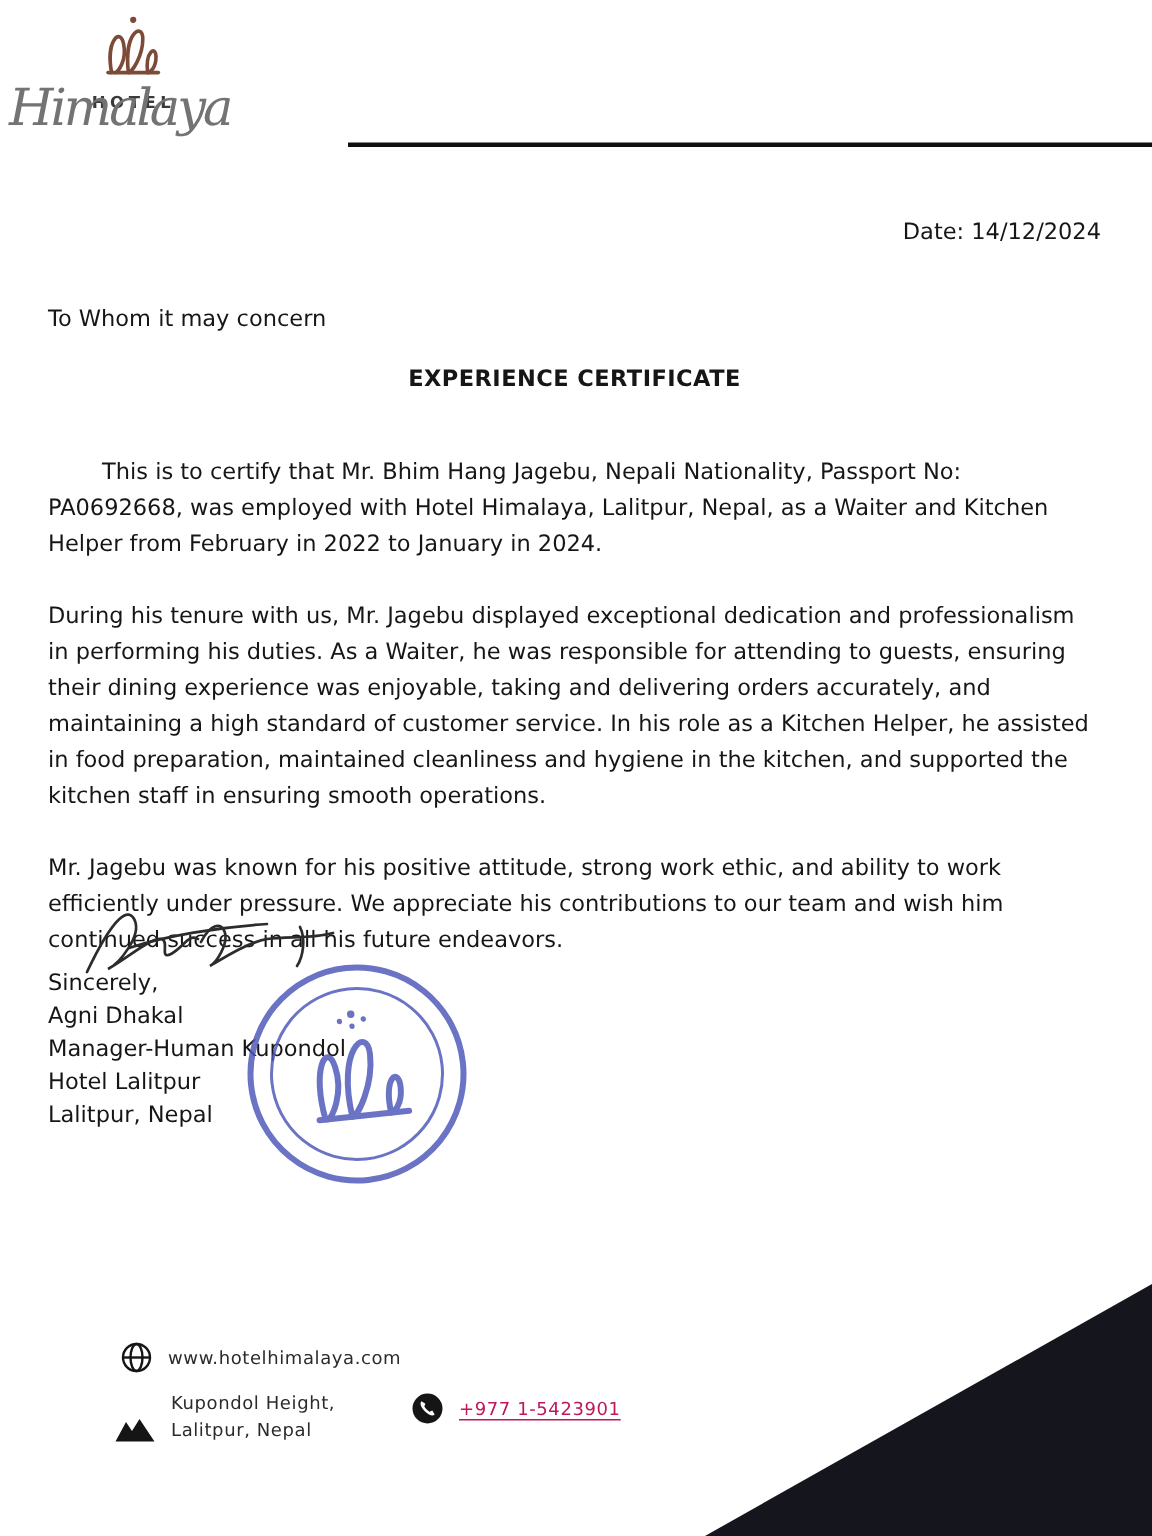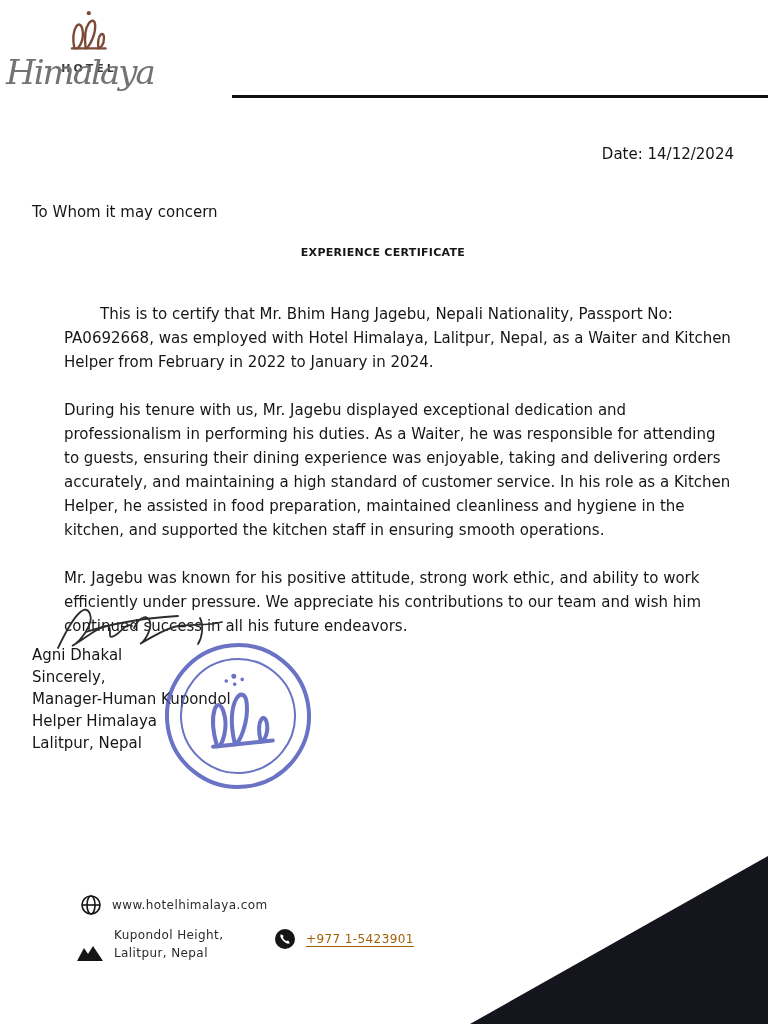--- a/index.html
+++ b/index.html
@@ -18,36 +18,36 @@
   .brand-script {
     position:absolute; left:6px; top:52px; width:230px;
     font-family:"DejaVu Serif","Liberation Serif",serif; font-style:italic;
     font-size:34px; color:#737373; letter-spacing:-2px; white-space:nowrap;
   }
   .header-divider { position:absolute; left:232px; top:95px; right:0; height:3px; background:#101010; }
   
   .content { position:absolute; left:32px; right:34px; top:145px; font-size:15px; line-height:24px; }
   .date-line { text-align:right; margin-bottom:8px; line-height:18px; }
   .salutation { margin-bottom:22px; line-height:18px;margin-top:40px; }
-  .cert-title { text-align:center; font-weight:bold; font-size:11px; letter-spacing:.3px; margin:20px 0 40px; line-height:19px; }
-  .para { margin-bottom:24px; text-align:left;margin-left:32px; }
+  .cert-title { text-align:center; font-weight:bold; font-size:15px; letter-spacing:.3px; margin:20px 0 40px; line-height:19px; }
+  .para { margin-bottom:24px; text-align:left; }
   .para.indent { text-indent:36px; }
   
   .signature { position:absolute; left:50px; top:598px; width:200px; height:62px; }
   .closing { position:absolute; left:32px; top:644px; font-size:15px; line-height:22px; }
   .closing div { white-space:nowrap; }
   .stamp { position:absolute; left:162px; top:640px; width:152px; height:152px; opacity:.82; transform:rotate(-6deg); }
   
   .footer-wedge { position:absolute; left:0; top:844px; width:768px; height:180px; }
   .footer { position:absolute; left:0; top:880px; width:768px; height:144px; font-size:12px; color:#2b2b2b; }
   .f-item { position:absolute; display:flex; align-items:center; gap:10px; }
   .f-icon { flex:0 0 auto; display:block; }
   .f-text { letter-spacing:.4px; }
   .f-addr { line-height:18px; }
-  .phone-link { text-decoration:underline; text-underline-offset:3px; color:#a16207; }
+  .phone-link { text-decoration:underline; text-underline-offset:3px; color:#be185d; }
 </style>
 </head>
 <body>
 
 <div class="page">
 
   <svg class="monogram" viewBox="0 0 60 64">
     <g stroke="#7d4a38" fill="none" stroke-width="3" stroke-linecap="round">
       <path d="M13 50 C8 24 20 12 23 26 C26 40 18 50 16 50"></path>
       <path d="M27 50 C23 16 39 8 39 22 C39 36 30 50 27 50"></path>
@@ -72,24 +72,24 @@
   <svg class="signature" viewBox="0 0 200 62">
     <g stroke="#2c2c2c" fill="none" stroke-width="1.8" stroke-linecap="round">
       <path d="M8 50 C26 12 36 6 40 16 C44 26 30 44 22 48 C36 40 52 26 58 28 C63 30 56 42 64 38 C72 34 76 24 82 28"></path>
       <path d="M84 30 C90 18 98 16 100 24 C102 32 94 44 90 46 C100 40 116 30 128 28 C142 26 158 28 172 24"></path>
       <path d="M36 34 C60 26 96 20 128 18"></path>
       <path d="M150 20 C154 28 152 40 148 46"></path>
     </g>
   </svg>
 
   <div class="closing">
+    <div>Sincerely,</div>
     <div>Agni Dhakal</div>
-    <div>Sincerely,</div>
     <div>Manager-Human Kupondol</div>
-    <div>Helper Himalaya</div>
+    <div>Hotel Lalitpur</div>
     <div>Lalitpur, Nepal</div>
   </div>
 
   <svg class="stamp" viewBox="0 0 152 152">
     <circle cx="76" cy="76" r="71" fill="none" stroke="#4a55b8" stroke-width="4"></circle>
     <circle cx="76" cy="76" r="57" fill="none" stroke="#4a55b8" stroke-width="2"></circle>
     <g stroke="#4a55b8" fill="none" stroke-width="4" stroke-linecap="round">
       <path d="M52 104 C46 70 58 52 62 70 C66 88 56 104 54 104"></path>
       <path d="M70 104 C64 58 86 44 86 64 C86 84 74 104 70 104"></path>
       <path d="M96 104 C93 80 104 74 104 88 C104 99 98 104 96 104"></path>

